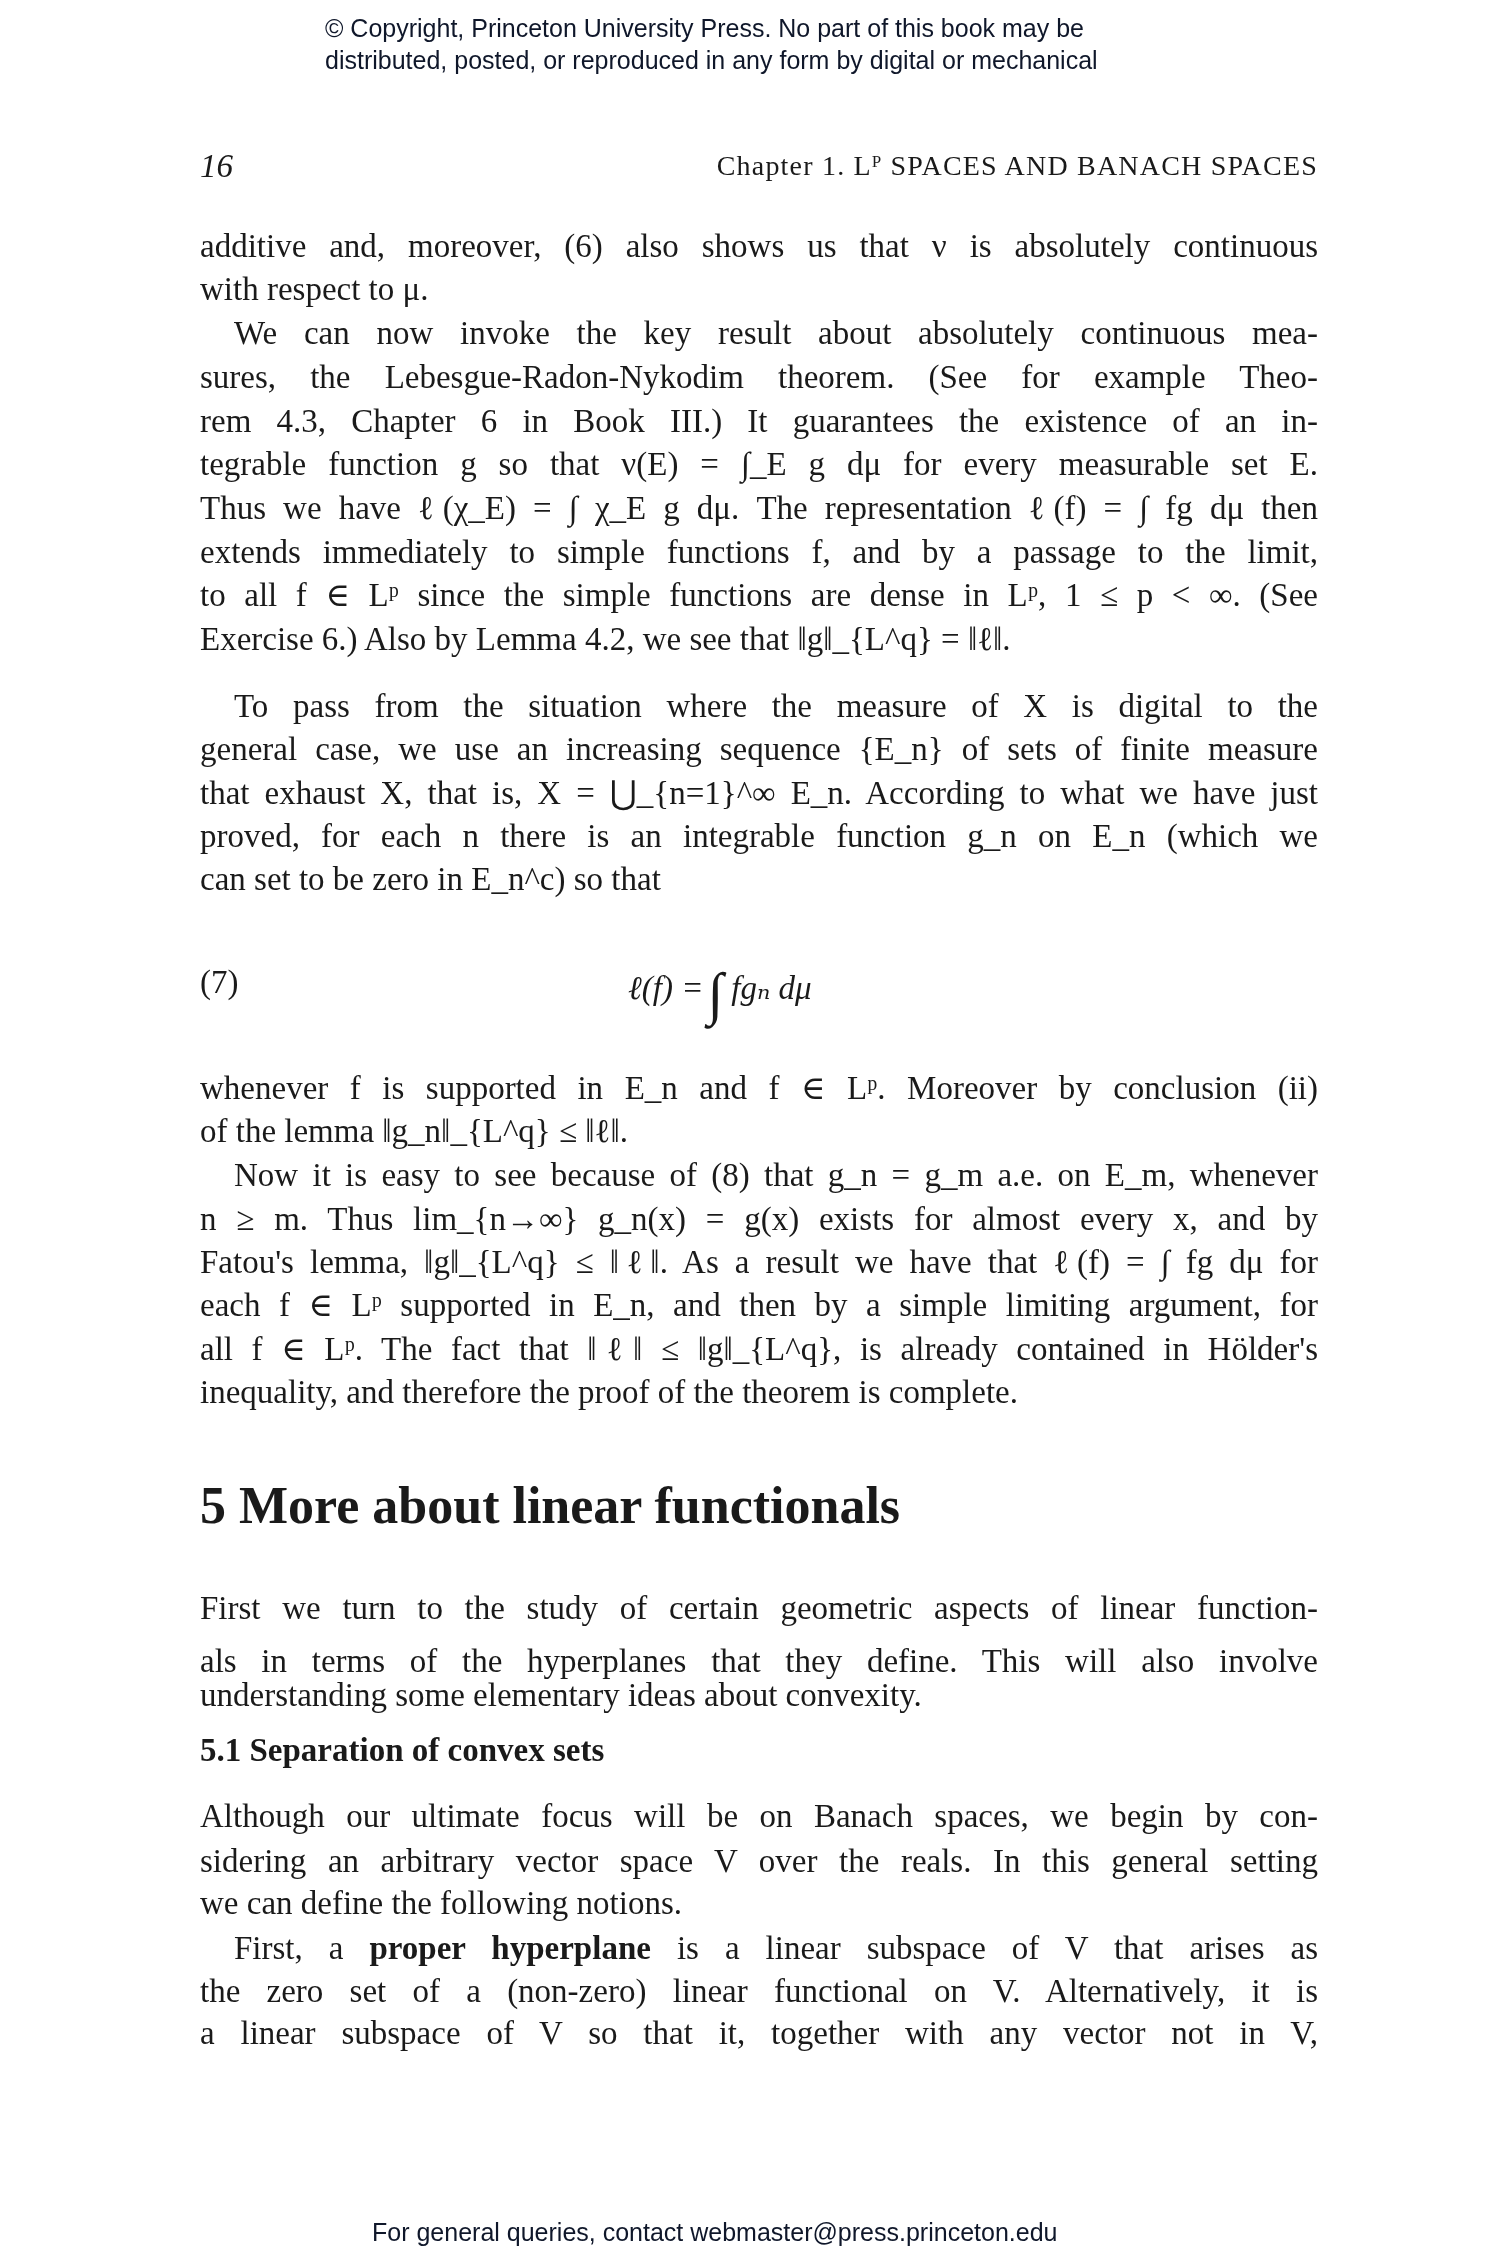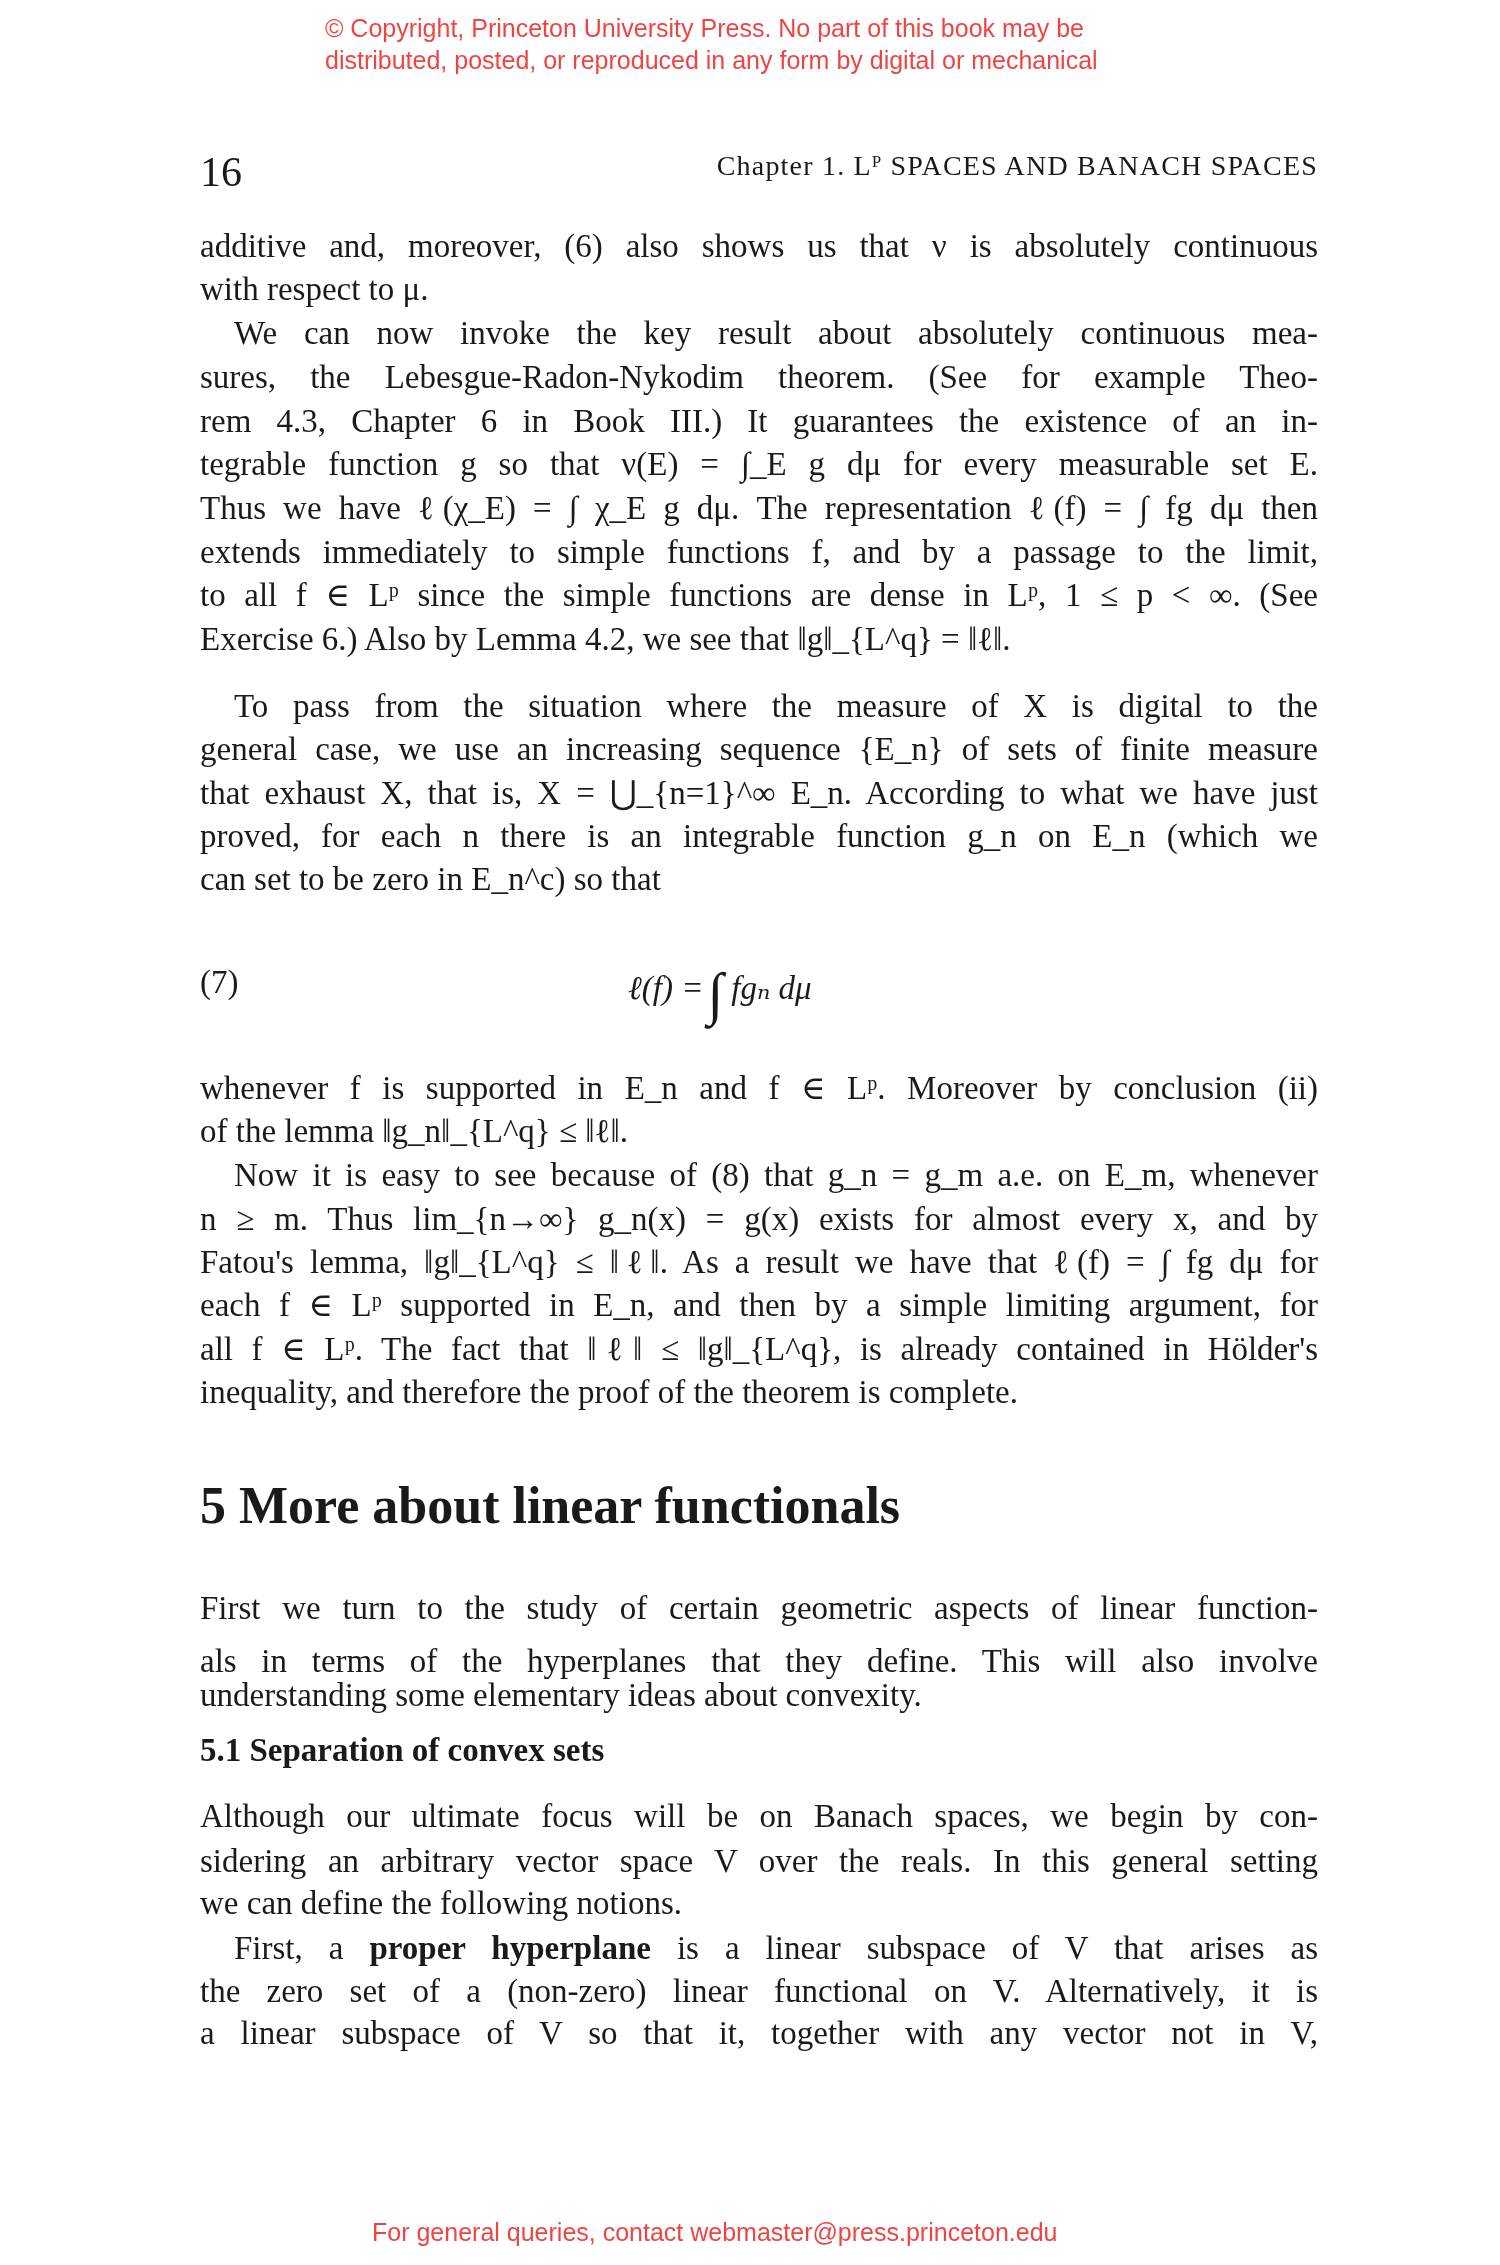--- a/index.html
+++ b/index.html
@@ -1,23 +1,23 @@
 <!DOCTYPE html>
 <html><head>
 <meta charset="utf-8">
 <style>
   html, body { margin:0; padding:0; background:#ffffff; }
   body { width:1500px; height:2265px; position:relative; overflow:hidden; color:#111; }
-  .sans { font-family:"Liberation Sans", sans-serif; font-size:25px; color:#ef4444; }
+  .sans { font-family:"Liberation Sans", sans-serif; font-size:25px; color:#0f172a; }
   .serif { font-family:"Liberation Serif", "DejaVu Serif", serif; color:#1a1a1a; }
   .line { position:absolute; left:200px; width:1118px; white-space:nowrap; font-size:33px; line-height:44px; text-align:justify; text-align-last:justify; }
   .line.last { text-align-last:left; }
   .line.indent { padding-left:34px; width:1084px; }
   .copyright { position:absolute; left:325px; line-height:32px; }
-  .pagenum { position:absolute; left:200px; top:148px; font-size:42px; }
+  .pagenum { position:absolute; left:200px; top:148px; font-size:33px;font-style:italic; }
   .running-head { position:absolute; right:182px; top:150px; font-size:28px; letter-spacing:1.2px; }
   .heading { position:absolute; left:200px; font-size:52px; font-weight:bold; }
   .subheading { position:absolute; left:200px; font-size:33px; font-weight:bold; }
   .eqnum { position:absolute; left:200px; font-size:33px; }
   .eq { position:absolute; left:628px; font-size:33px; font-style:italic; }
   .eq .int { font-style:normal; font-size:58px; vertical-align:-14px; margin:0 8px 0 4px; }
   .footer { position:absolute; left:372px; top:2218px; }
   b { font-weight:bold; }
 </style>
 </head>

